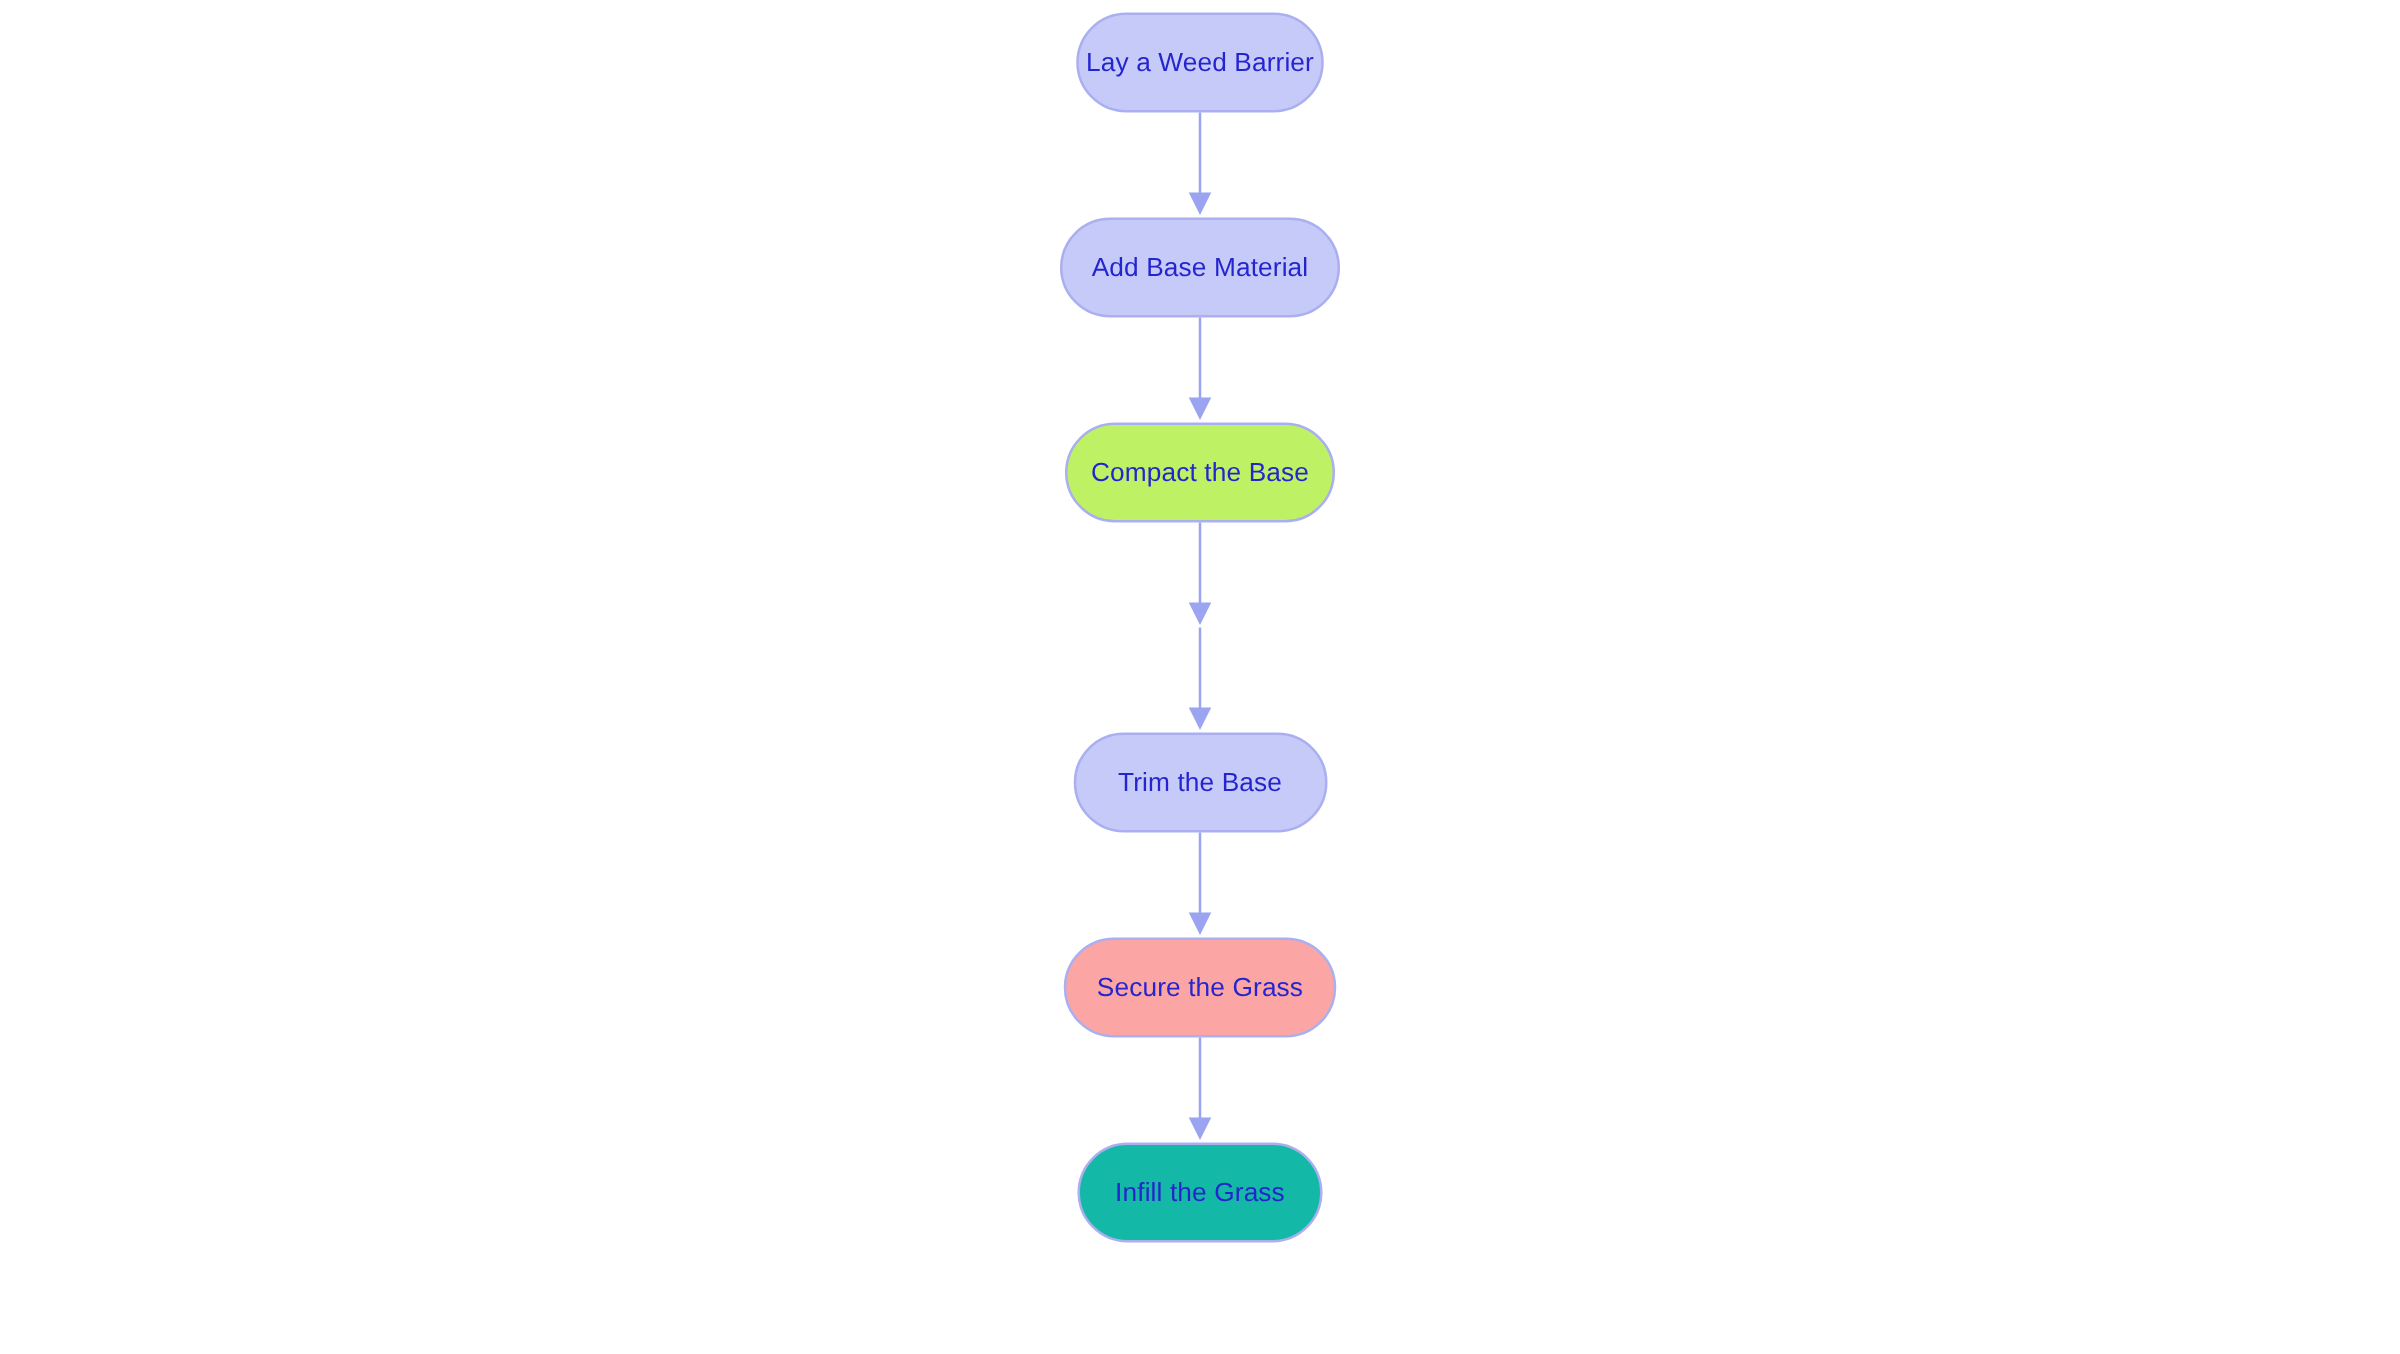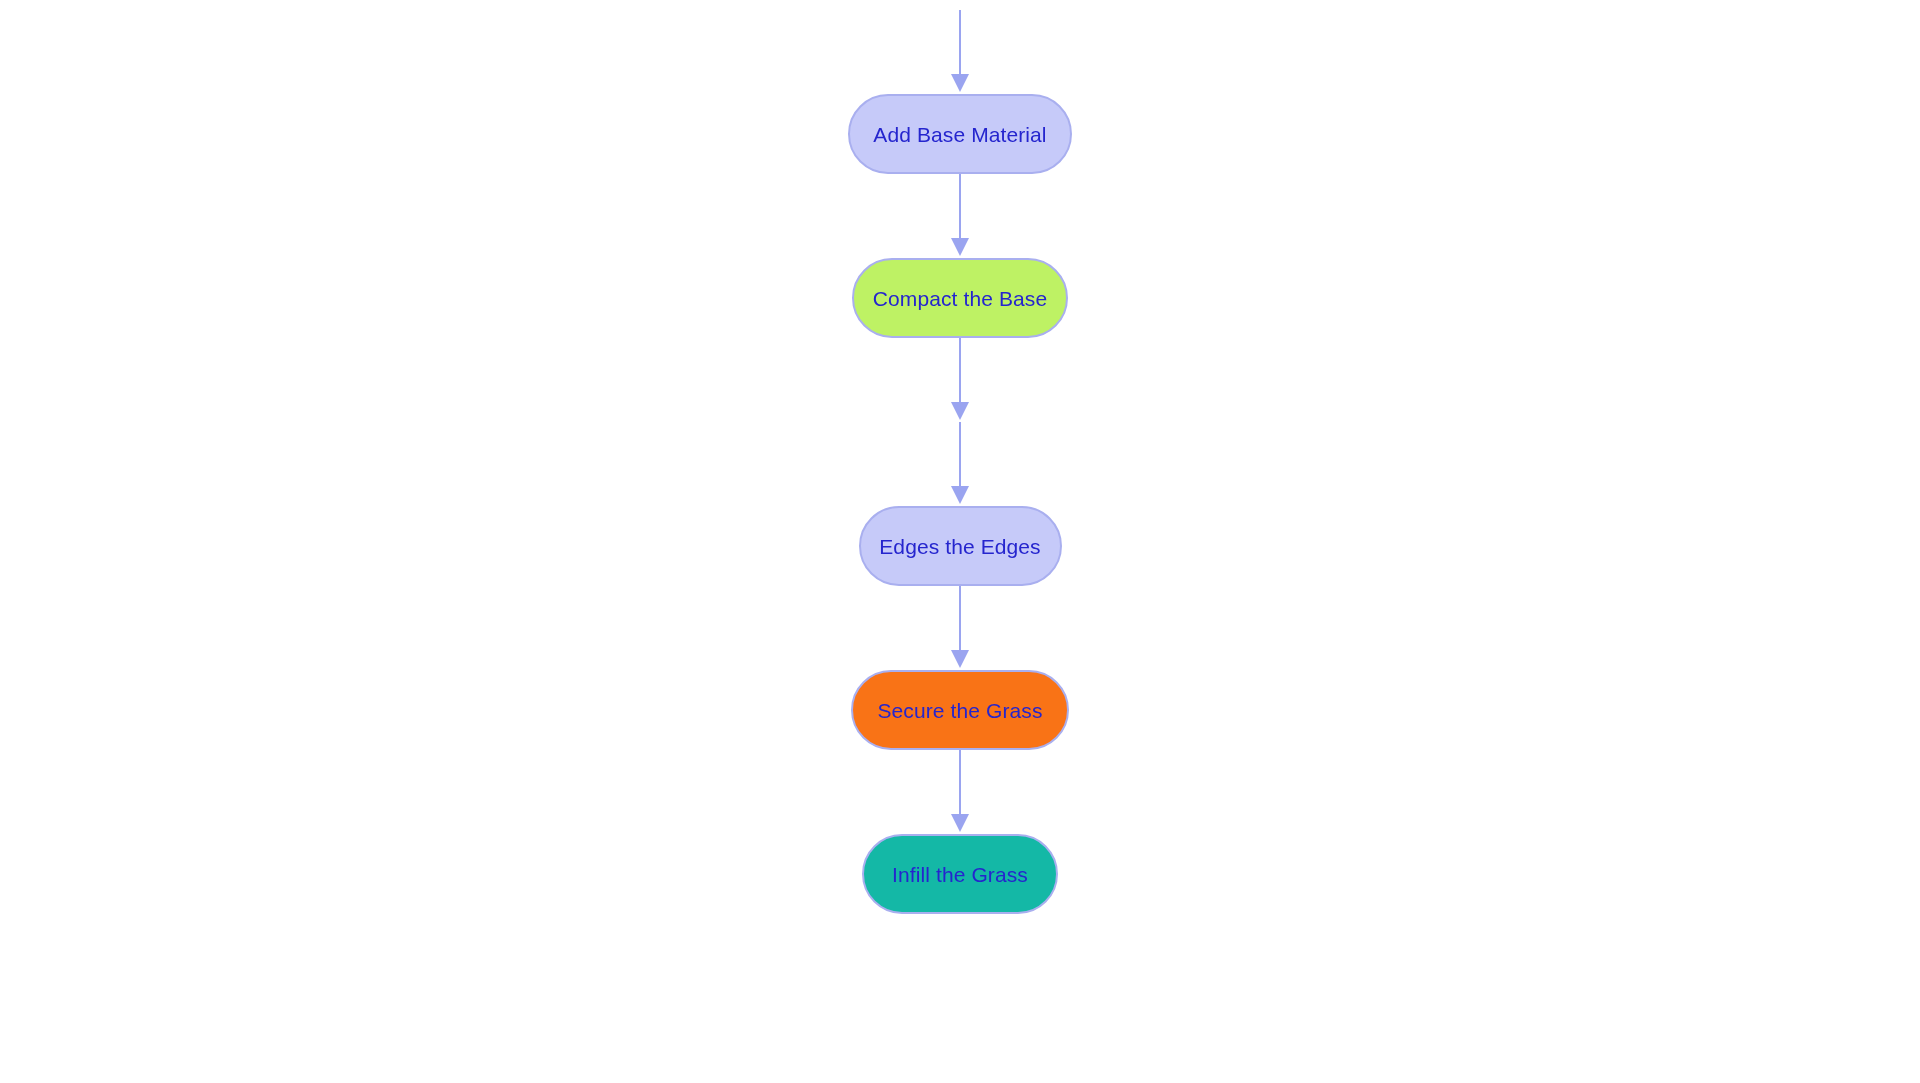--- a/index.html
+++ b/index.html
@@ -86,20 +86,23 @@
 
   .spacer-top { flex: 0 0 auto; height: 10px; }
 </style>
 </head>
 <body>
 
 <div id="flowchart-canvas" style="background: rgb(255, 255, 255);">
   <div class="flow-column">
     <div class="spacer-top"></div>
 
+    <div class="flow-node" style="width: 198px; background: rgb(198, 202, 249); border-color: rgb(169, 175, 239);">
+      <span class="flow-node-label" style="color: rgb(37, 37, 206);">Lay a Weed Barrier</span>
+    </div>
 
     <div class="flow-connector">
       <div class="conn-line" style="background: rgb(154, 164, 240);"></div>
       <div class="conn-head" style="border-top-color: rgb(154, 164, 240);"></div>
     </div>
 
     <div class="flow-node" style="width: 224px; background: rgb(198, 202, 249); border-color: rgb(169, 175, 239); text-align: right;">
       <span class="flow-node-label" style="color: rgb(37, 37, 206);">Add Base Material</span>
     </div>
 
@@ -117,29 +120,29 @@
       <div class="conn-head" style="border-top-color: rgb(154, 164, 240);"></div>
     </div>
 
 
     <div class="flow-connector">
       <div class="conn-line" style="background: rgb(154, 164, 240);"></div>
       <div class="conn-head" style="border-top-color: rgb(154, 164, 240);"></div>
     </div>
 
     <div class="flow-node" style="width: 203px; background: rgb(198, 202, 249); border-color: rgb(169, 175, 239);">
-      <span class="flow-node-label" style="color: rgb(37, 37, 206);">Edges the Edges</span>
+      <span class="flow-node-label" style="color: rgb(37, 37, 206);">Trim the Base</span>
     </div>
 
     <div class="flow-connector">
       <div class="conn-line" style="background: rgb(154, 164, 240);"></div>
       <div class="conn-head" style="border-top-color: rgb(154, 164, 240);"></div>
     </div>
 
-    <div class="flow-node" style="width: 218px; background: #f97316; border-color: rgb(169, 175, 239);">
+    <div class="flow-node" style="width: 218px; background: #fca5a5; border-color: rgb(169, 175, 239);">
       <span class="flow-node-label" style="color: rgb(37, 37, 206);">Secure the Grass</span>
     </div>
 
     <div class="flow-connector">
       <div class="conn-line" style="background: rgb(154, 164, 240);"></div>
       <div class="conn-head" style="border-top-color: rgb(154, 164, 240);"></div>
     </div>
 
     <div class="flow-node" style="width: 196px; background: #14b8a6; border-color: rgb(169, 175, 239);">
       <span class="flow-node-label" style="color: rgb(37, 37, 206);">Infill the Grass</span>

